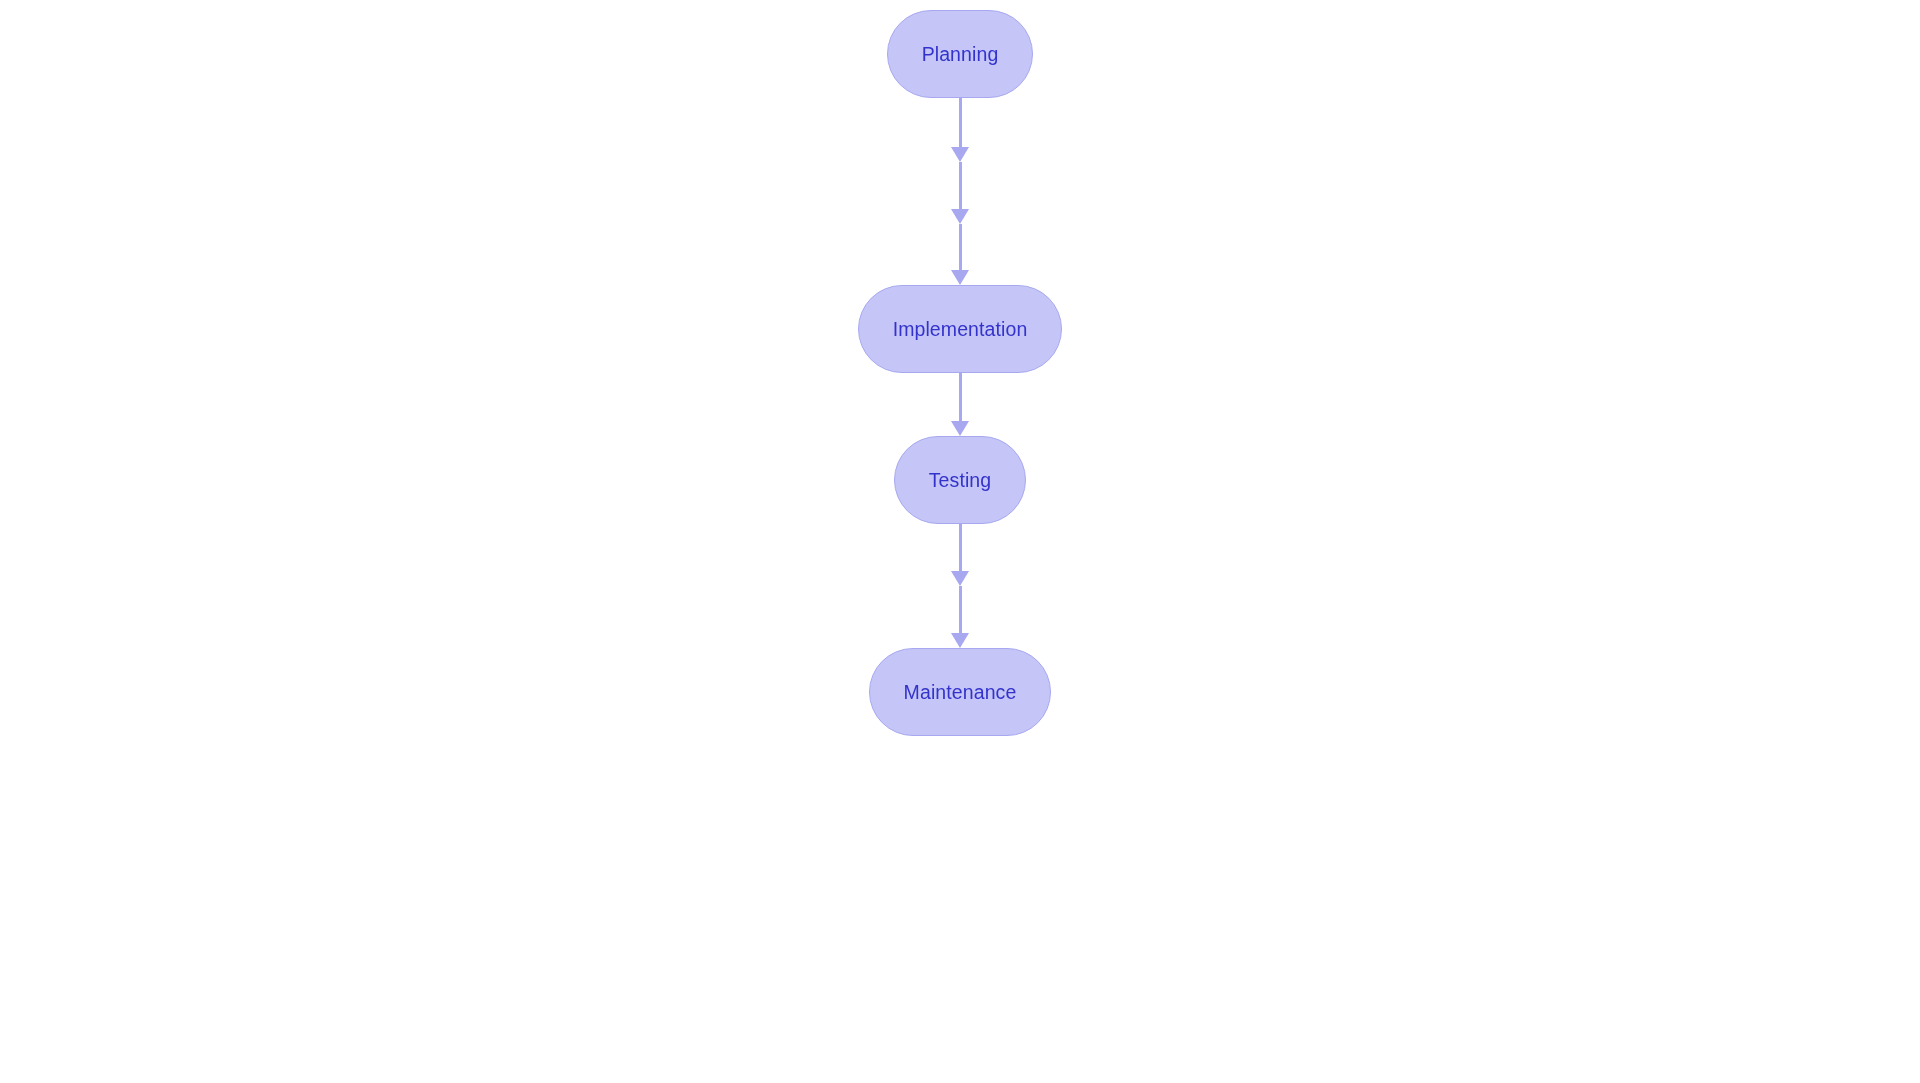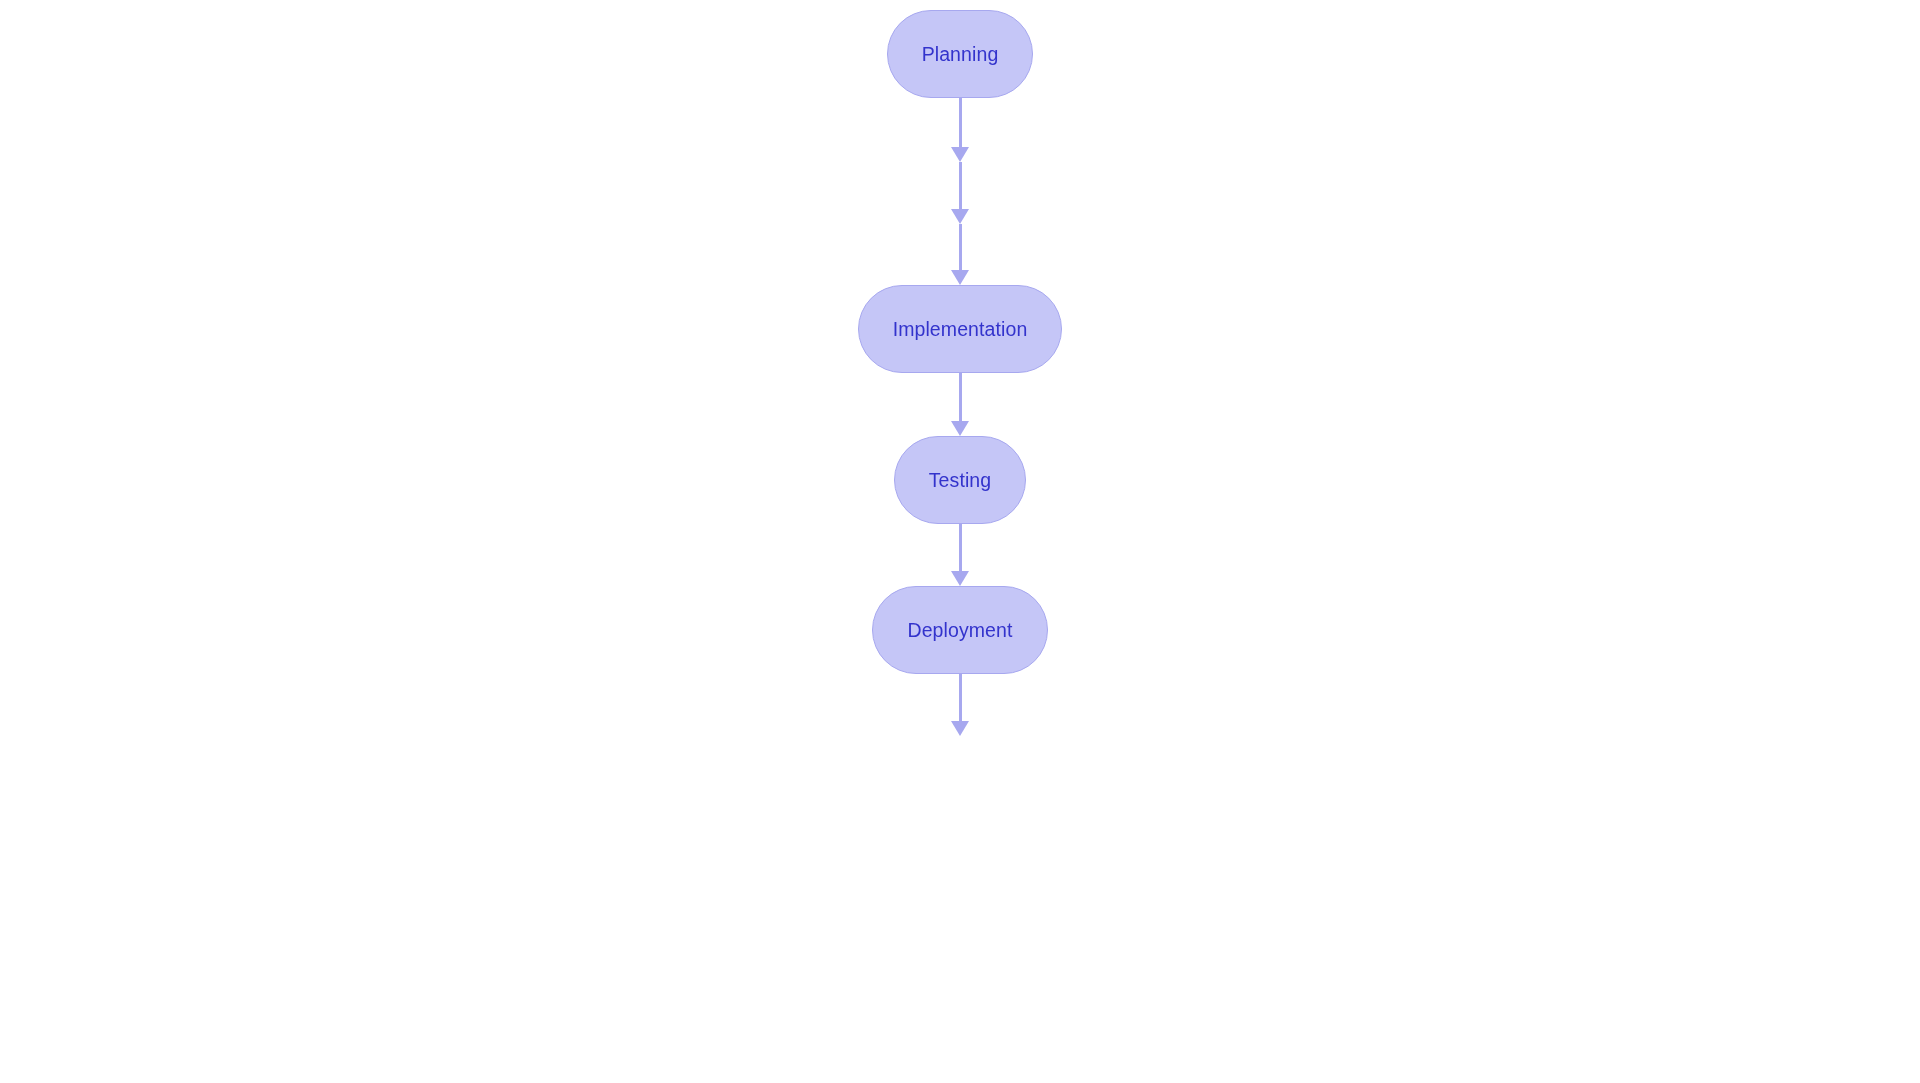--- a/index.html
+++ b/index.html
@@ -123,24 +123,24 @@
 
     <div class="node">
       <span>Testing</span>
     </div>
 
     <div class="connector conn-4">
       <div class="line"></div>
       <div class="head"></div>
     </div>
 
-    <div class="node">
-      <span>Deployment</span>
-    </div>
 
     <div class="connector conn-5">
       <div class="line"></div>
       <div class="head"></div>
     </div>
 
+    <div class="node">
+      <span>Maintenance</span>
+    </div>
 
   </div>
 </div>
 
 </body></html>

